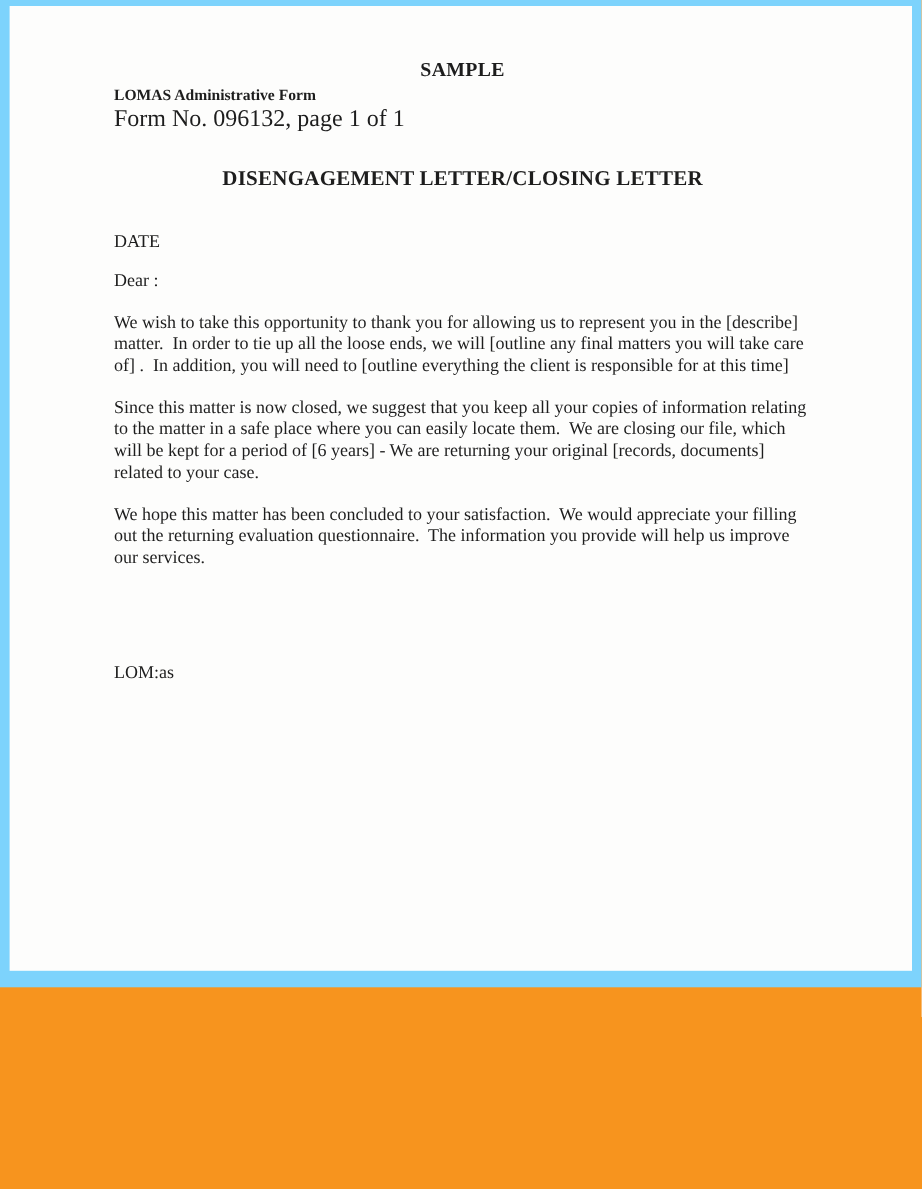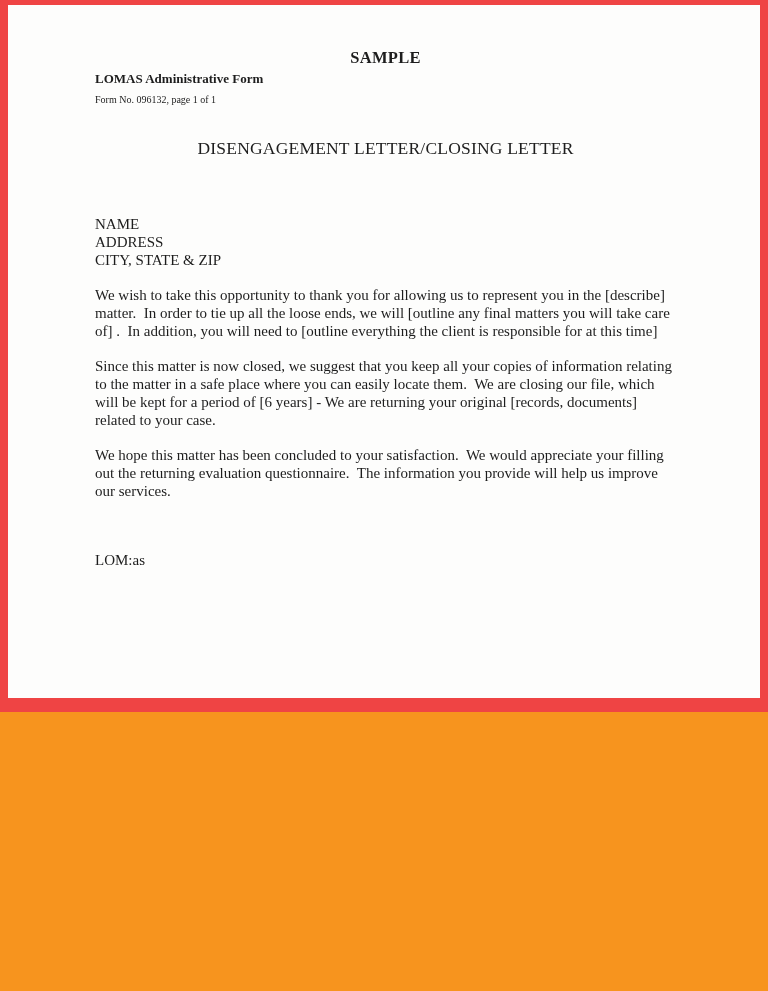--- a/index.html
+++ b/index.html
@@ -4,22 +4,22 @@
 <style>
   * { margin: 0; padding: 0; box-sizing: border-box; }
   html, body { width: 768px; }
   body {
     font-family: "Liberation Serif", "DejaVu Serif", serif;
     color: #1d1d1d;
     background: #f7941e;
   }
   .frame {
     width: 768px;
-    height: 712px;
-    background: #ef4444;
+    height: 823px;
+    background: #7dd3fc;
     padding: 5px 8px 14px 8px;
   }
   .page {
     width: 100%;
     height: 100%;
     background: #fdfdfc;
     padding: 42px 84px 0 87px;
     overflow: hidden;
   }
   .sample-heading {
@@ -28,66 +28,63 @@
     font-size: 16.5px;
     line-height: 21px;
     letter-spacing: 0.3px;
   }
   .form-name {
     font-weight: bold;
     font-size: 13px;
     line-height: 21px;
   }
   .form-number {
-    font-size: 10px;
+    font-size: 20px;
     line-height: 21px;
   }
   .doc-title {
     margin-top: 28px;
     text-align: center;
-    font-weight: normal;
+    font-weight: bold;
     font-size: 17.5px;
     line-height: 21px;
     letter-spacing: 0.2px;
   }
   .body-text {
     font-size: 15px;
     line-height: 18px;
   }
   .date-line { margin-top: 34px; }
   .recipient-block { margin-top: 56px; }
   .salutation { margin-top: 14px; }
   .paragraph {
     margin-top: 17px;
     white-space: pre-wrap;
   }
   .closing { margin-top: 19px; }
-  .signature-block { margin-top: 51px; }
+  .signature-block { margin-top: 78px; }
 </style>
 </head>
 <body>
 
 <div class="frame">
   <div class="page">
 
     <div class="sample-heading">SAMPLE</div>
 
     <div class="form-name">LOMAS Administrative Form</div>
 
     <div class="form-number">Form No. 096132, page 1 of 1</div>
 
     <div class="doc-title">DISENGAGEMENT LETTER/CLOSING LETTER</div>
 
+    <div class="body-text date-line">DATE</div>
 
-    <div class="recipient-block">
-      <div class="body-text">NAME</div>
-      <div class="body-text">ADDRESS</div>
-      <div class="body-text">CITY, STATE &amp; ZIP</div>
-    </div>
 
+    <div class="body-text salutation">Dear :</div>
 
     <div class="body-text paragraph">We wish to take this opportunity to thank you for allowing us to represent you in the [describe] matter.  In order to tie up all the loose ends, we will [outline any final matters you will take care of] .  In addition, you will need to [outline everything the client is responsible for at this time]</div>
 
     <div class="body-text paragraph">Since this matter is now closed, we suggest that you keep all your copies of information relating to the matter in a safe place where you can easily locate them.  We are closing our file, which will be kept for a period of [6 years] - We are returning your original [records, documents] related to your case.</div>
 
     <div class="body-text paragraph">We hope this matter has been concluded to your satisfaction.  We would appreciate your filling out the returning evaluation questionnaire.  The information you provide will help us improve our services.</div>
 
 
 
     <div class="signature-block">

